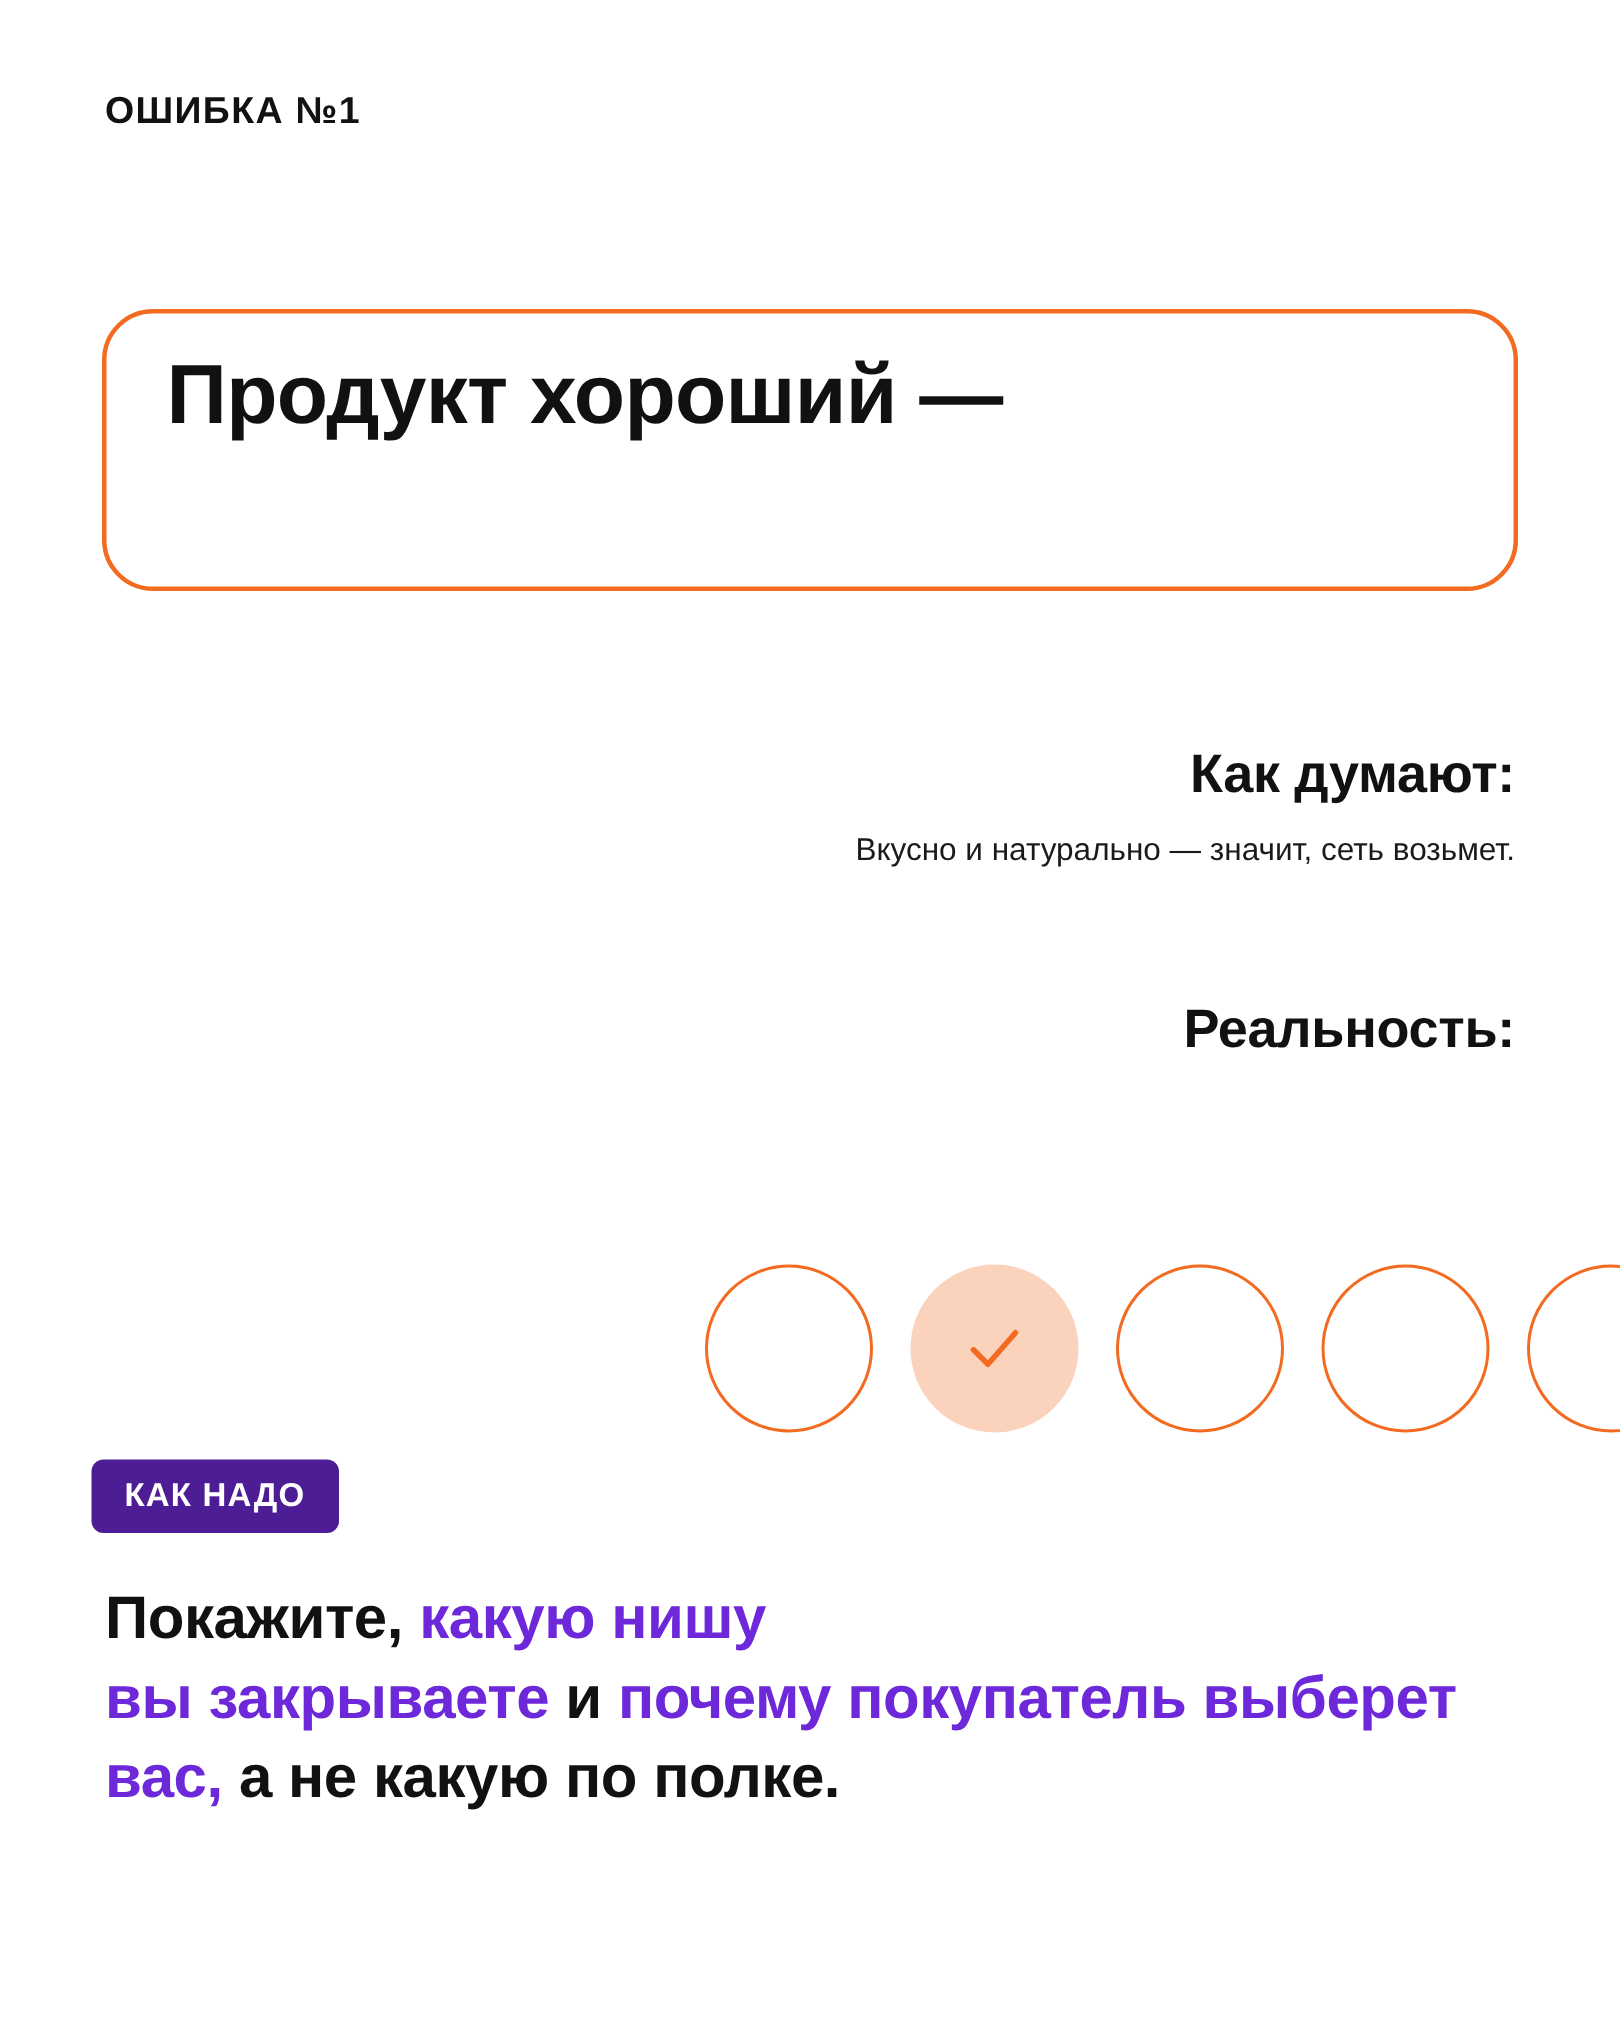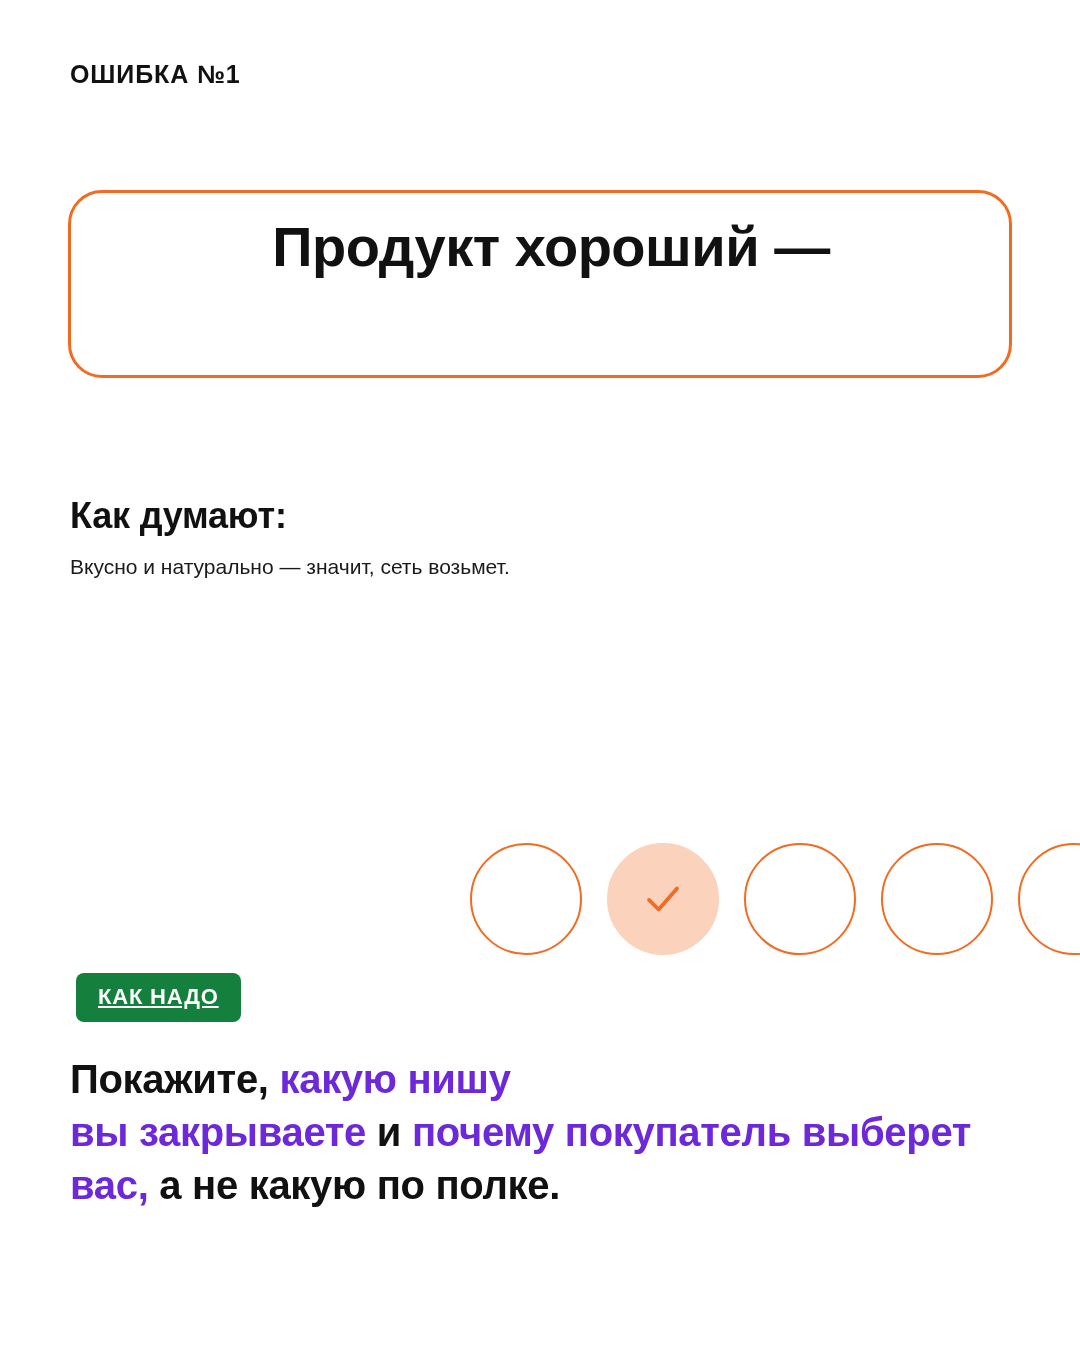--- a/index.html
+++ b/index.html
@@ -31,45 +31,45 @@
     font-weight: bold;
     letter-spacing: 0.9px;
     color: #111111;
     text-transform: uppercase;
   }
 
   
   .title-card {
     position: absolute;
     left: 68px;
-    top: 190px;
+    top: 206px;
     width: 944px;
     height: 188px;
     border: 3px solid #F26B21;
     border-radius: 34px;
     box-sizing: border-box;
-    text-align: center;
   }
   .title-text {
     position: absolute;
     left: 40px;
     top: 22px;
     width: 880px;
     font-size: 56px;
     line-height: 1.15;
     font-weight: bold;
     letter-spacing: -0.5px;
     color: #111111;
   }
 
   
   .block {
     position: absolute;
     left: 70px;
     width: 940px;
+    text-align: right;
   }
   .block-heading {
     font-size: 36px;
     font-weight: bold;
     color: #111111;
     letter-spacing: -0.2px;
     margin: 0 0 18px 0;
   }
   .block-body {
     font-size: 21px;
@@ -109,32 +109,31 @@
     left: 50%;
     top: 50%;
     transform: translate(-50%, -50%);
     width: 42px;
     height: 42px;
   }
 
   
   .badge {
     position: absolute;
-    left: 76px;
+    left: 61px;
     top: 973px;
-    background: #15803d;
+    background: #4c1d95;
     color: #ffffff;
     font-size: 22px;
     font-weight: bold;
     letter-spacing: 0.8px;
     padding: 11px 22px 12px 22px;
     border-radius: 8px;
     text-transform: uppercase;
     display: inline-block;
-    text-decoration: underline;
   }
 
   
   .conclusion {
     position: absolute;
     left: 70px;
     top: 1053px;
     width: 940px;
     font-size: 40px;
     line-height: 1.32;
@@ -156,20 +155,21 @@
       <span>Продукт хороший —</span><br>
     </div>
   </div>
 
   <div class="block" id="block-think">
     <p class="block-heading">Как думают:</p>
     <p class="block-body">Вкусно и натурально — значит, сеть возьмет.</p>
   </div>
 
   <div class="block" id="block-reality">
+    <p class="block-heading">Реальность:</p>
   </div>
 
   <div class="circles">
     <div class="circle"></div>
     <div class="circle filled">
       <svg class="check" viewBox="0 0 24 24" fill="none">
         <path d="M4 12.5 L9.5 18 L20 6" stroke="#F26B21" stroke-width="2.1" stroke-linecap="round" stroke-linejoin="round"></path>
       </svg>
     </div>
     <div class="circle"></div>

